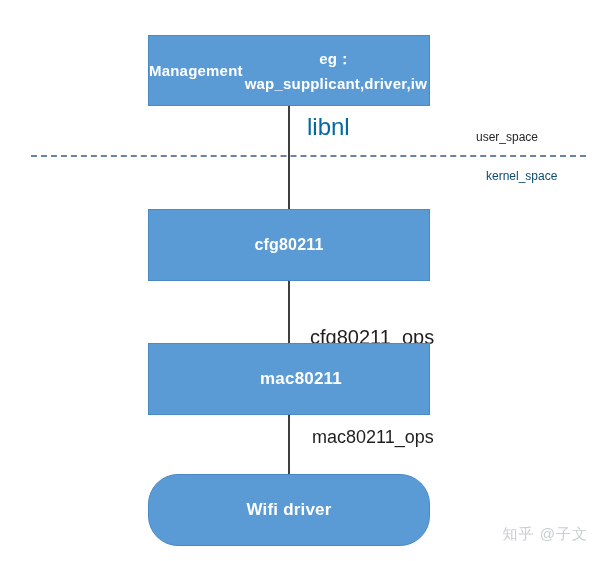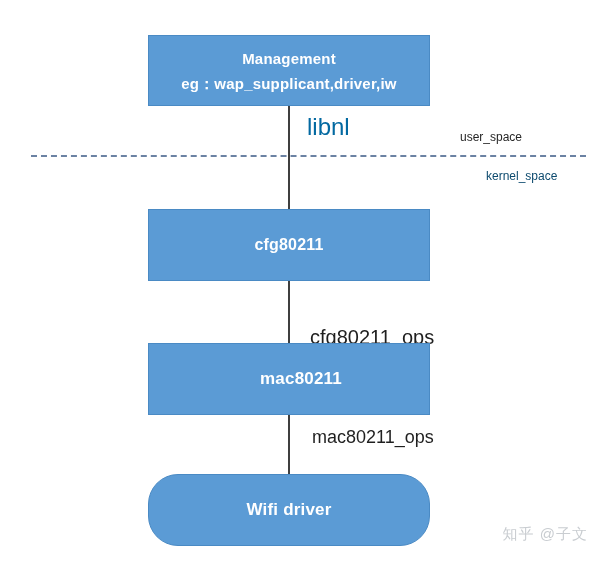--- a/index.html
+++ b/index.html
@@ -16,21 +16,20 @@
     overflow: hidden;
   }
   .box {
     position: absolute;
     left: 148px;
     width: 282px;
     background: #5b9bd5;
     border: 1px solid #4a8ac4;
     box-sizing: border-box;
     display: flex;
-    flex-direction: column;
     align-items: center;
     justify-content: center;
     color: #ffffff;
     font-weight: 600;
     text-align: center;
   }
   .box .line {
     line-height: 26px;
     font-size: 16px;
     letter-spacing: 0.2px;
@@ -66,21 +65,21 @@
     color: #1f1f1f;
     white-space: nowrap;
   }
   .lbl-libnl {
     left: 307px;
     top: 113px;
     font-size: 24px;
     color: #0369a1;
   }
   .lbl-user-space {
-    left: 460px;
+    left: 476px;
     top: 130px;
     font-size: 12px;
     color: #262626;
   }
   .lbl-kernel-space {
     left: 486px;
     top: 169px;
     font-size: 12px;
     color: #0c4a6e;
   }

